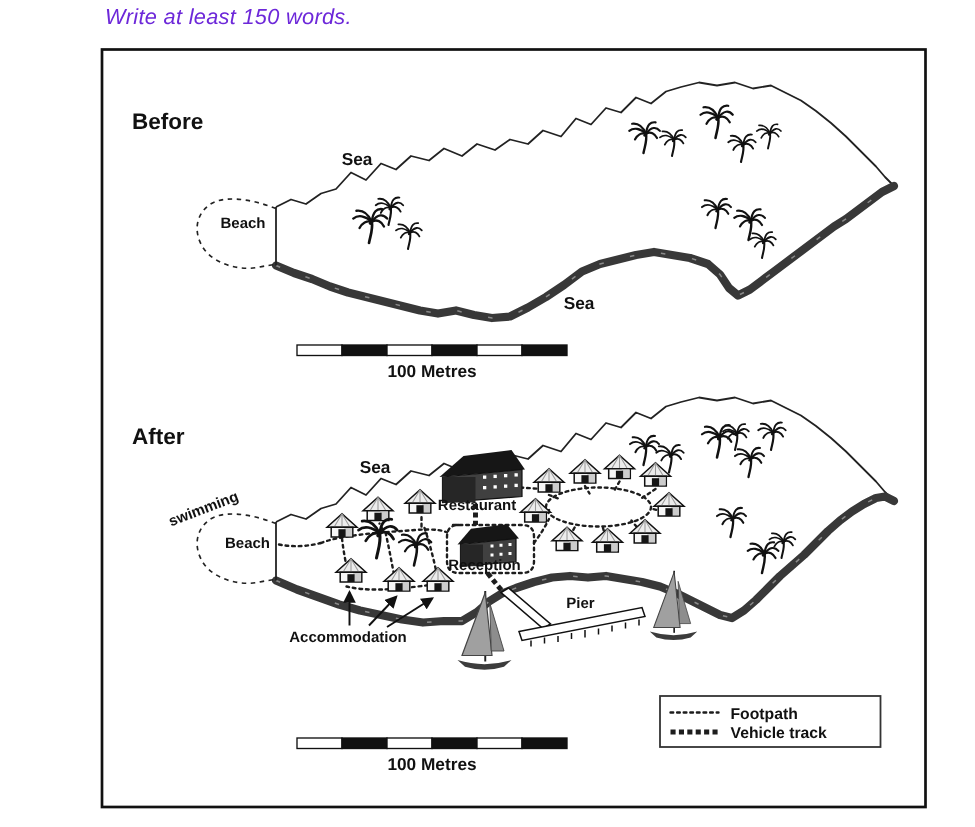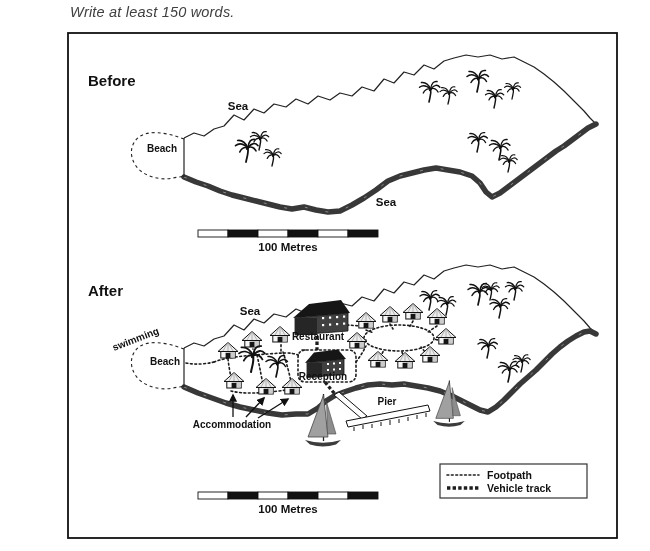--- a/index.html
+++ b/index.html
@@ -1,19 +1,19 @@
 <!DOCTYPE html>
 <html><head>
 <meta charset="utf-8">
 <style>
   html,body{margin:0;padding:0;background:#fff;}
   .page{position:relative;width:650px;height:551px;background:#fff;overflow:hidden;
         font-family:"Liberation Sans",sans-serif;}
   .instruction{position:absolute;left:70px;top:4px;font-style:italic;font-size:14.5px;
-        color:#404040;letter-spacing:.2px;}
+        color:#6d28d9;letter-spacing:.2px;}
   svg{position:absolute;left:0;top:0;}
   text{font-family:"Liberation Sans",sans-serif;fill:#111;}
   .t-title{font-size:15px;font-weight:bold;}
   .t-sea{font-size:11.5px;font-weight:bold;}
   .t-small{font-size:10px;font-weight:bold;}
   .t-scale{font-size:11.5px;font-weight:bold;}
   .t-legend{font-size:10.5px;font-weight:bold;}
   .coast-thin{fill:none;stroke:#222;stroke-width:1.2;stroke-linejoin:round;}
   .coast-thick{fill:none;stroke:#383838;stroke-width:5.5;stroke-linejoin:round;stroke-linecap:round;}
   .coast-notch{fill:none;stroke:#8a8a8a;stroke-width:1;stroke-dasharray:3 18;}

